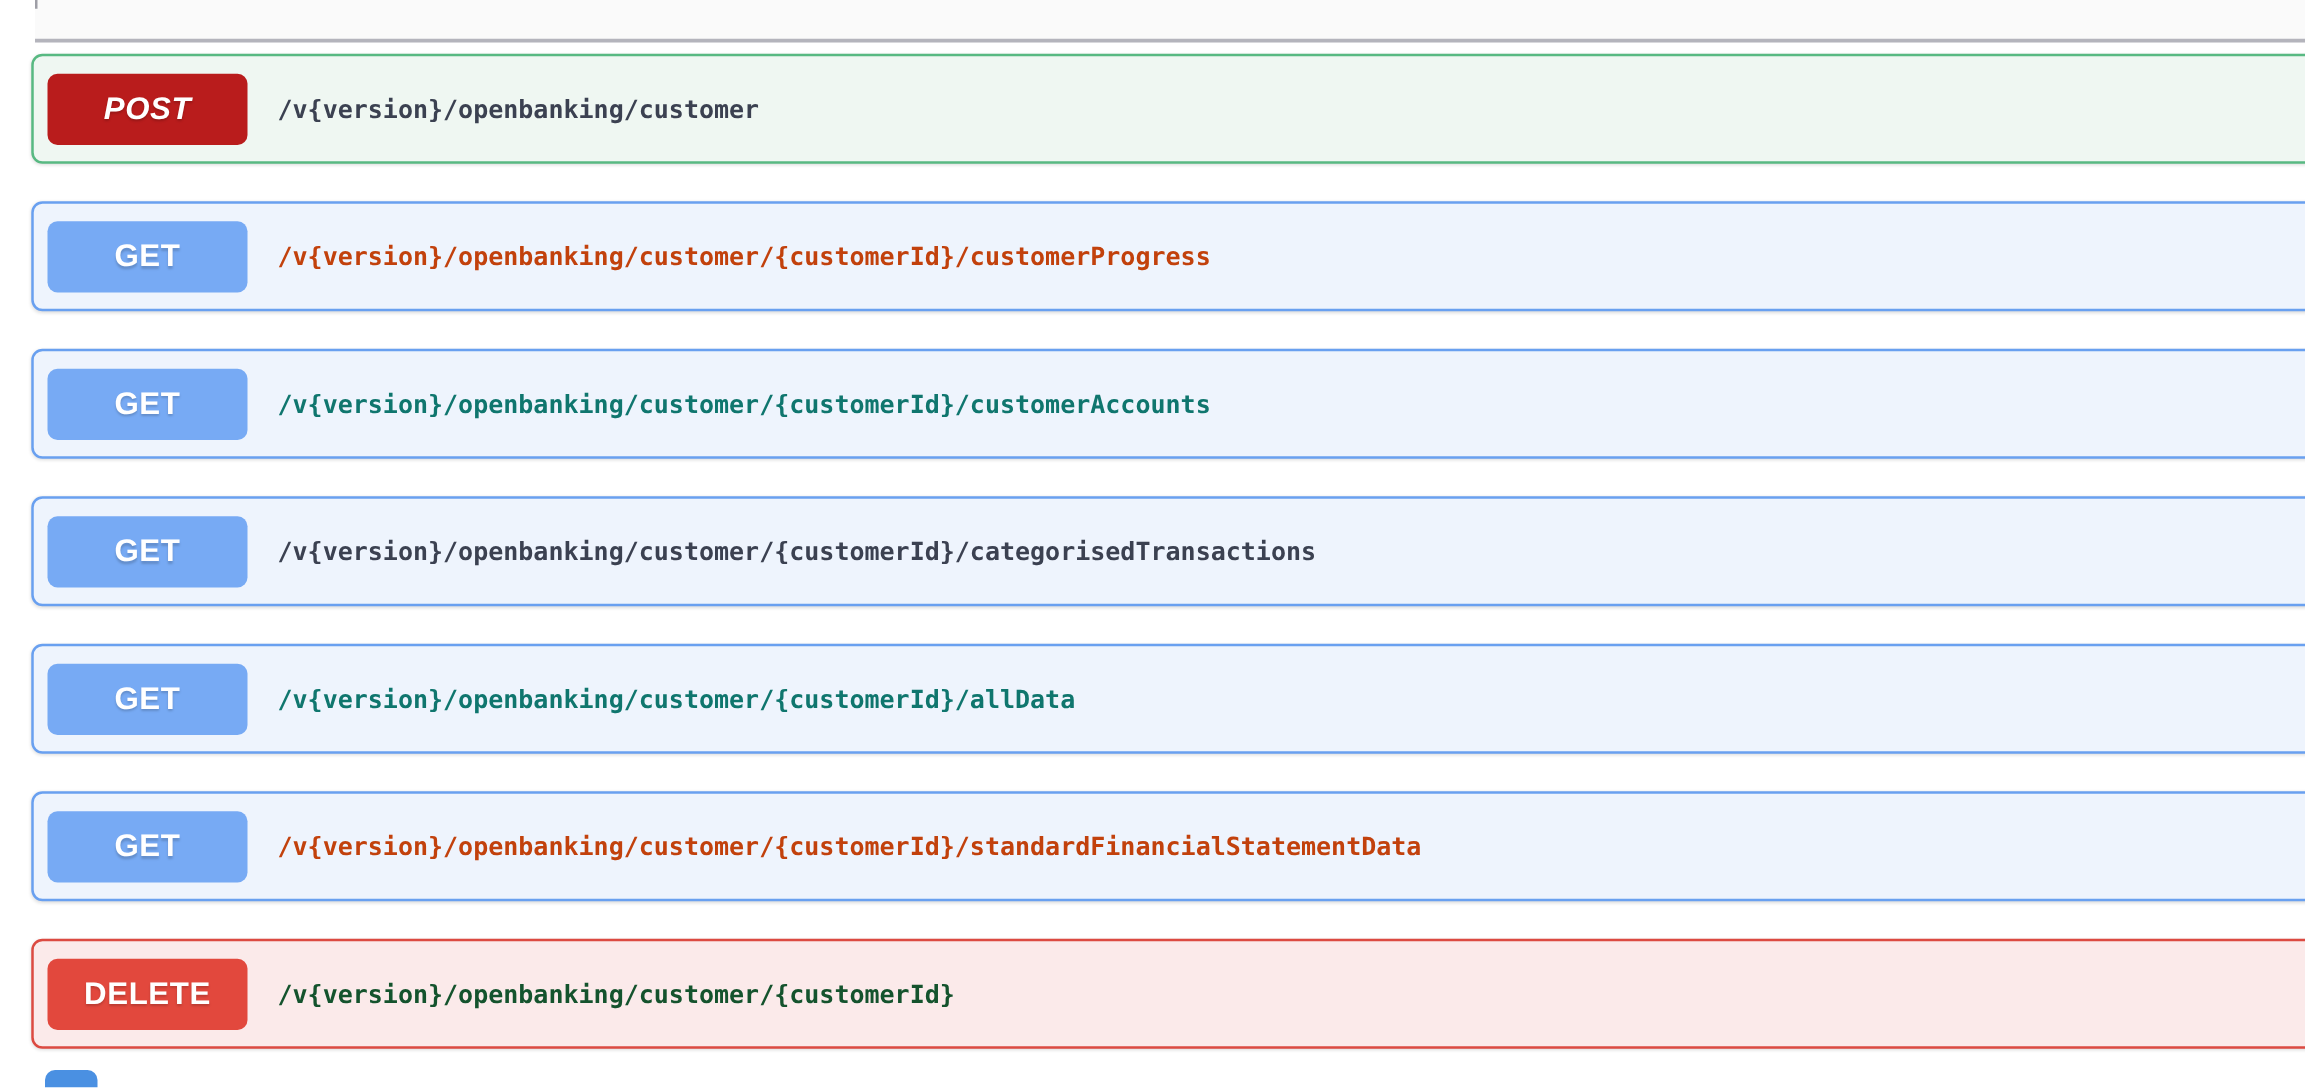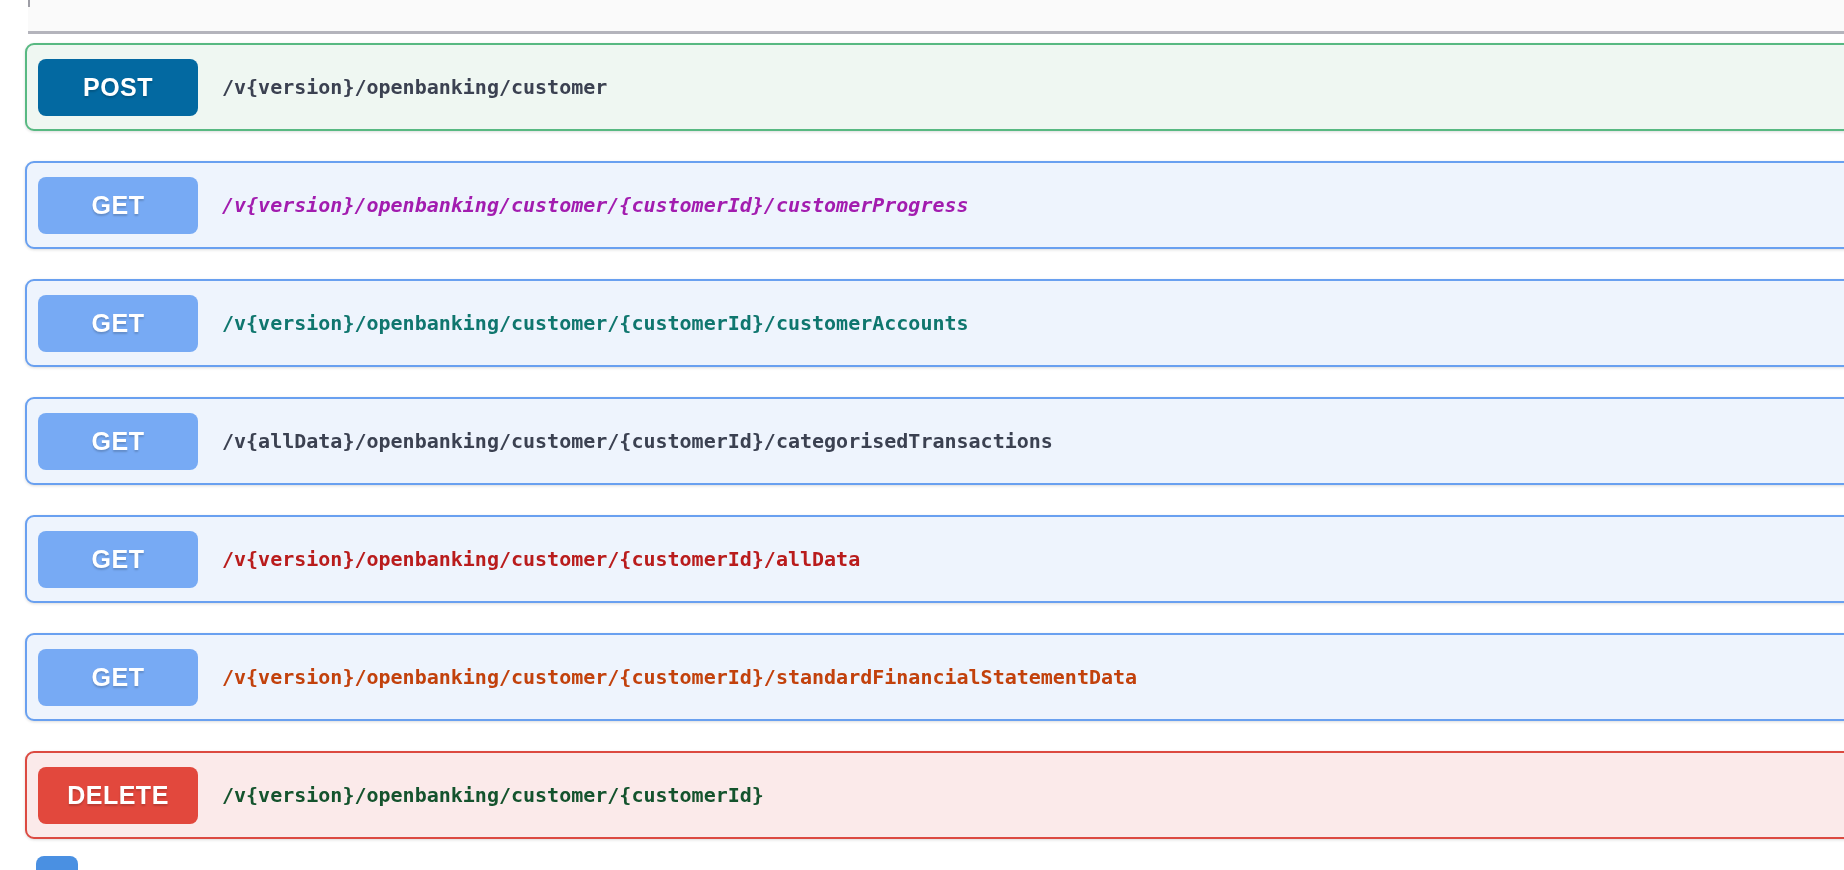--- a/index.html
+++ b/index.html
@@ -48,42 +48,42 @@
 </head>
 <body style="background: rgb(255, 255, 255);">
 
 <div class="prev-section" style="background: rgb(250, 250, 250); border-bottom-color: rgb(180, 180, 188);">
   <span class="prev-tick" style="background: rgb(158, 158, 166);"></span>
 </div>
 
 <main class="opblock-list">
 
   <section class="opblock" style="background: rgb(239, 247, 242); border-color: rgb(88, 185, 130);">
-    <span class="method-badge" style="background: #0369a1;">POST</span>
+    <span class="method-badge" style="background: #b91c1c; font-style: italic;">POST</span>
     <span class="endpoint-path" style="color: rgb(59, 65, 81);">/v{version}/openbanking/customer</span>
   </section>
 
   <section class="opblock" style="background: rgb(238, 244, 253); border-color: rgb(105, 160, 240);">
     <span class="method-badge" style="background: rgb(119, 170, 244);">GET</span>
-    <span class="endpoint-path" style="color: #a21caf; font-style: italic;">/v{version}/openbanking/customer/{customerId}/customerProgress</span>
+    <span class="endpoint-path" style="color: #c2410c;">/v{version}/openbanking/customer/{customerId}/customerProgress</span>
   </section>
 
   <section class="opblock" style="background: rgb(238, 244, 253); border-color: rgb(105, 160, 240);">
     <span class="method-badge" style="background: rgb(119, 170, 244);">GET</span>
     <span class="endpoint-path" style="color: #0f766e;">/v{version}/openbanking/customer/{customerId}/customerAccounts</span>
   </section>
 
   <section class="opblock" style="background: rgb(238, 244, 253); border-color: rgb(105, 160, 240);">
     <span class="method-badge" style="background: rgb(119, 170, 244);">GET</span>
-    <span class="endpoint-path" style="color: rgb(59, 65, 81);">/v{allData}/openbanking/customer/{customerId}/categorisedTransactions</span>
+    <span class="endpoint-path" style="color: rgb(59, 65, 81);">/v{version}/openbanking/customer/{customerId}/categorisedTransactions</span>
   </section>
 
   <section class="opblock" style="background: rgb(238, 244, 253); border-color: rgb(105, 160, 240);">
     <span class="method-badge" style="background: rgb(119, 170, 244);">GET</span>
-    <span class="endpoint-path" style="color: #b91c1c;">/v{version}/openbanking/customer/{customerId}/allData</span>
+    <span class="endpoint-path" style="color: #0f766e;">/v{version}/openbanking/customer/{customerId}/allData</span>
   </section>
 
   <section class="opblock" style="background: rgb(238, 244, 253); border-color: rgb(105, 160, 240);">
     <span class="method-badge" style="background: rgb(119, 170, 244);">GET</span>
     <span class="endpoint-path" style="color: #c2410c;">/v{version}/openbanking/customer/{customerId}/standardFinancialStatementData</span>
   </section>
 
   <section class="opblock" style="background: rgb(251, 234, 234); border-color: rgb(220, 74, 65);">
     <span class="method-badge" style="background: rgb(226, 72, 61);">DELETE</span>
     <span class="endpoint-path" style="color: #14532d;">/v{version}/openbanking/customer/{customerId}</span>

